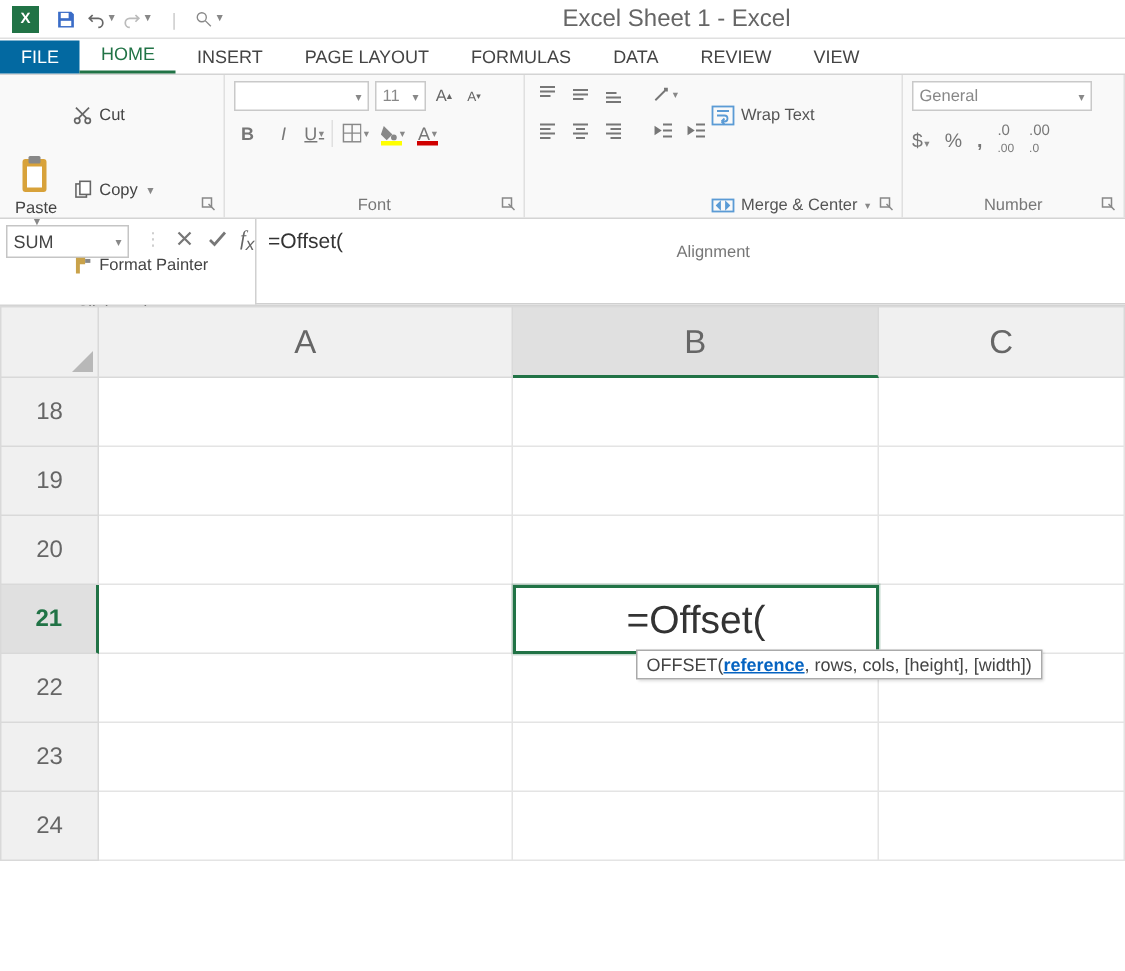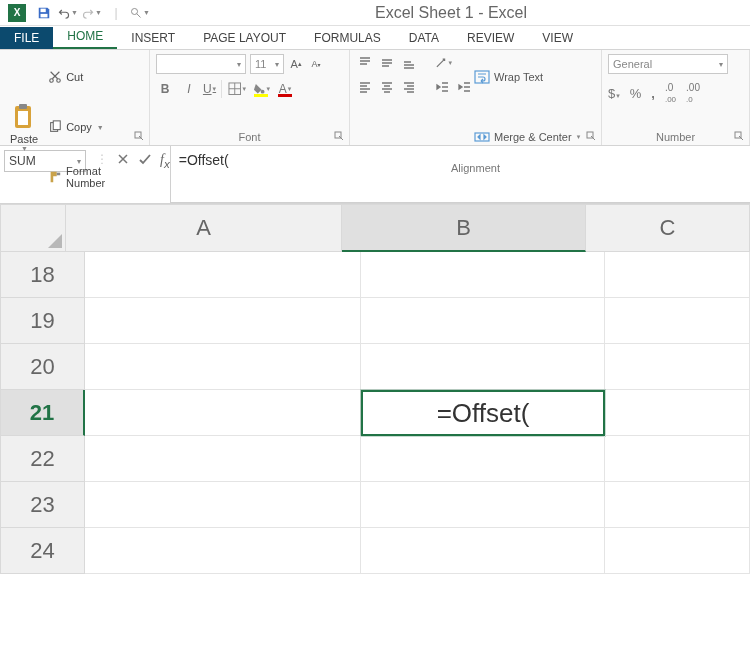--- a/index.html
+++ b/index.html
@@ -8,21 +8,21 @@
   
   .titlebar { height: 26px; background: #fff; display: flex; align-items: center; border-bottom: 1px solid #e0e0e0; }
   .titlebar .excel-logo { width: 18px; height: 18px; margin: 0 6px 0 8px; background:#217346; color:#fff; font-size:10px; font-weight:bold; display:flex; align-items:center; justify-content:center; }
   .qat-icon { width: 20px; height: 20px; display:flex; align-items:center; justify-content:center; margin: 0 2px; color:#666; }
   .qat-icon svg { width:14px; height:14px; }
   .title-text { flex:1; text-align:center; font-size:16px; color:#666; }
 
   
   .tabstrip { height: 24px; display:flex; align-items:flex-end; border-bottom: 1px solid #d4d4d4; }
   .tab { padding: 4px 14px; font-size: 12px; color:#444; cursor:pointer; }
-  .tab.file { background:#0c4a6e; color:#fff; }
+  .tab.file { background:#0369a1; color:#fff; }
   .tab.active { color:#217346; border-bottom: 2px solid #217346; }
 
   
   .ribbon { height: 96px; display:flex; background:#f9f9f9; border-bottom:1px solid #d4d4d4; }
   .group { border-right:1px solid #e0e0e0; display:flex; flex-direction:column; justify-content:space-between; padding:4px 6px 2px; position:relative; }
   .group-label { text-align:center; font-size:11px; color:#777; padding-top:2px; }
   .group-dialog { position:absolute; right:3px; bottom:3px; width:12px; height:12px; color:#888; }
   .group-dialog svg { width:10px; height:10px; }
 
   
@@ -75,21 +75,21 @@
   .grid { position:relative; }
   .colhdr { display:flex; height:48px; }
   .corner { width:66px; border:1px solid #d9d9d9; background:#f0f0f0; position:relative; }
   .corner::after { content:""; position:absolute; right:3px; bottom:3px; width:0; height:0; border-style:solid; border-width:0 0 14px 14px; border-color:transparent transparent #b8b8b8 transparent; }
   .ch { border:1px solid #d9d9d9; border-left:none; background:#f0f0f0; display:flex; align-items:center; justify-content:center; font-size:22px; color:#666; font-weight:400; }
   .ch.a { width:276px; }
   .ch.b { width:244px; background:#e0e0e0; border-bottom:2px solid #217346; }
   .ch.c { flex:1; }
 
   .row { display:flex; height:46px; }
-  .rh { width:85px; border:1px solid #d9d9d9; border-top:none; background:#f0f0f0; display:flex; align-items:center; justify-content:center; font-size:22px; color:#666; }
+  .rh { width:66px; border:1px solid #d9d9d9; border-top:none; background:#f0f0f0; display:flex; align-items:center; justify-content:center; font-size:16px; color:#666; }
   .rh.active { background:#e0e0e0; border-right:2px solid #217346; font-weight:bold; color:#217346; }
   .cell { border-right:1px solid #e4e4e4; border-bottom:1px solid #e4e4e4; display:flex; align-items:center; justify-content:flex-end; padding:0 6px; font-size:22px; color:#333; }
   .cell.a { width:276px; }
   .cell.b { width:244px; }
   .cell.c { flex:1; }
   .cell.active { border:2px solid #217346; outline:1px solid rgba(33,115,70,.25); justify-content:center; font-size:26px; }
 
   
   .func-tip { position:absolute; left:424px; top:229px; background:#fff; border:1px solid #aaa; padding:2px 6px; font-size:12px; color:#444; box-shadow:1px 1px 2px rgba(0,0,0,.15); white-space:nowrap; }
   .func-tip .fn { color:#444; }
@@ -169,21 +169,21 @@
               <rect x="6" y="1" width="8" height="10" fill="#fff"></rect>
             </svg>
           <span>Copy</span>
             <span class="dd-tiny">▼</span>
         </div>
         <div class="row">
           <svg viewBox="0 0 16 16" fill="#c9a24a">
               <path d="M3 2h7v5H6v7H3z"></path>
               <rect x="10" y="3" width="4" height="3" fill="#888"></rect>
             </svg>
-          <span>Format Number</span>
+          <span>Format Painter</span>
         </div>
       </div>
     </div>
     <div class="group-label">Clipboard</div>
     <div class="group-dialog"><svg viewBox="0 0 10 10" fill="none" stroke="#888">
           <rect x="1" y="1" width="6" height="6"></rect>
           <path d="M5 5l4 4"></path>
         </svg></div>
   </div>
 
@@ -395,13 +395,16 @@
       <div class="cell b"></div>
       <div class="cell c"></div>
     </div>
   <div class="row">
       <div class="rh">24</div>
       <div class="cell a"></div>
       <div class="cell b"></div>
       <div class="cell c"></div>
     </div>
 
+  <div class="func-tip">
+    <span class="fn">OFFSET(</span><span class="arg-active">reference</span><span>, rows, cols, [height], [width])</span>
+  </div>
 </div>
 
 </body></html>

